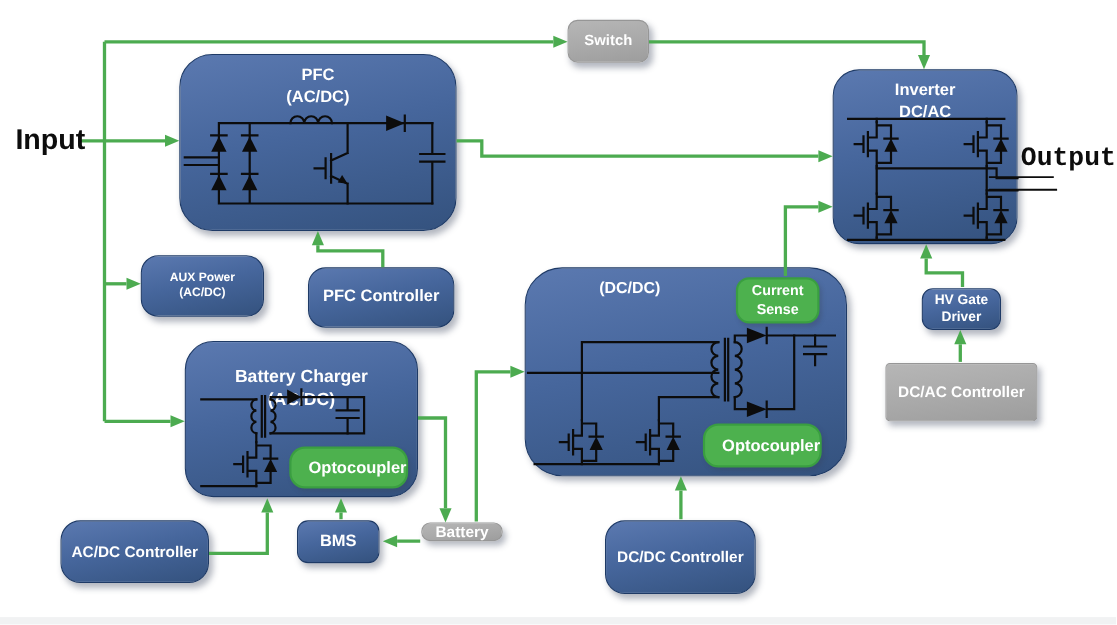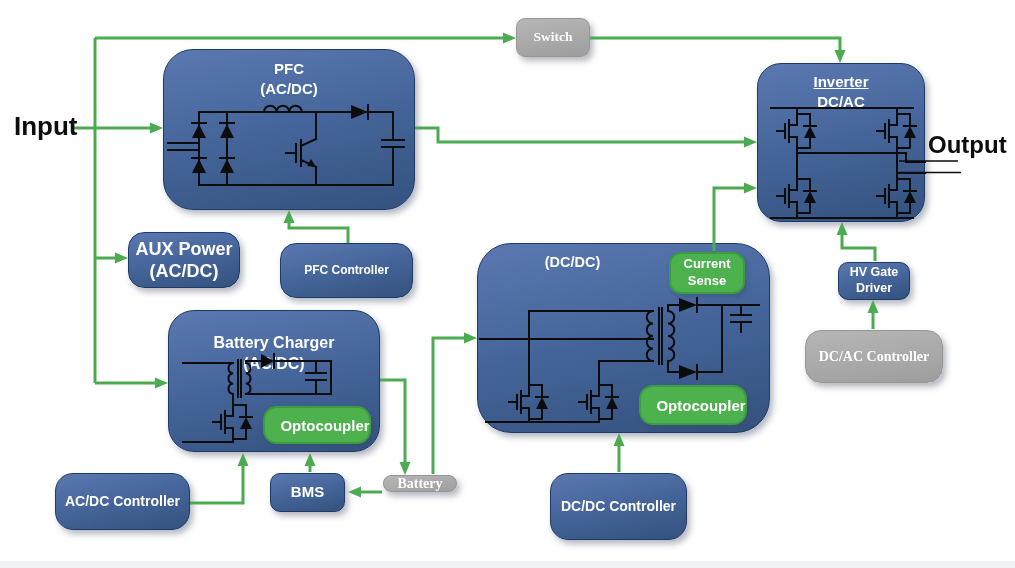--- a/index.html
+++ b/index.html
@@ -14,21 +14,21 @@
   .wires{position:absolute;left:0;top:0;z-index:3;pointer-events:none;}
   .wire{fill:none;stroke:var(--wire-green);stroke-width:3;}
   .arrow{fill:var(--wire-green);stroke:none;}
   .outline-black{fill:none;stroke:var(--circuit-black);stroke-width:1.7;}
   .ckt{fill:none;stroke:var(--circuit-black);stroke-width:2;stroke-linecap:square;}
   .cktf{fill:var(--circuit-black);stroke:none;}
   .blk{position:absolute;z-index:2;border:1.8px solid var(--block-border);
        background:linear-gradient(168deg,var(--block-blue-top) 0%,#46669c 45%,var(--block-blue-bottom) 100%);
        box-shadow:3px 4px 6px rgba(55,65,90,.38);color:#fff;font-weight:bold;box-sizing:border-box;}
   .gray{border:1.6px solid var(--gray-border);
-        background:linear-gradient(172deg,#b6b6b6 0%,var(--gray-fill) 55%,#9d9d9d 100%);font-family:Liberation Serif, serif;}
+        background:linear-gradient(172deg,#b6b6b6 0%,var(--gray-fill) 55%,#9d9d9d 100%);}
   .badge{position:absolute;z-index:4;background:var(--badge-green);border:2px solid var(--badge-green-border);
          color:#fff;font-weight:bold;display:flex;align-items:center;justify-content:center;text-align:center;
          box-shadow:2px 3px 4px rgba(55,65,90,.3);box-sizing:border-box;padding-left:16px;}
   .title{position:absolute;left:0;width:100%;text-align:center;line-height:1.32;}
   .center-lab{display:flex;align-items:center;justify-content:center;text-align:center;line-height:1.25;}
   .ckt-svg{position:absolute;left:0;top:0;}
   .big-label{position:absolute;z-index:5;color:var(--label-black);font-weight:bold;
              font-family:"Liberation Sans","DejaVu Sans",sans-serif;}
 </style>
 </head>
@@ -114,21 +114,21 @@
     <g>
       <path class="wire" d="M875,261 V248 H842 V235"></path>
         <polygon class="arrow" points="842,222 836.5,235 847.5,235"></polygon>
       </g>
     <g>
       <path class="outline-black" d="M899,161 H958 M899,172.5 H961"></path>
       </g>
   </svg>
 
   <div class="big-label" style="left:14px;top:111px;font-size:26px;">Input</div>
-  <div class="big-label" style="left:928px;top:131px;font-size:24px;">Output</div>
+  <div class="big-label" style="left:928px;top:131px;font-size:24px;font-family:Liberation Mono, monospace;">Output</div>
 
   <div class="blk" style="left:163px;top:49px;width:252px;height:161px;border-radius:30px;">
     <div class="title" style="top:9px;font-size:15px;">
       <span style="display:block">PFC</span>
       <span style="display:block">(AC/DC)</span>
     </div>
     <svg class="ckt-svg" width="252" height="161" viewBox="0 0 252 161">
       <path class="ckt" d="M35,62 H229 M35,135 H229 M35,62 V135 M63,62 V135 M4,93 H35 M4,100 H35"></path>
       <polygon class="cktf" points="28,88 42,88 35,74"></polygon>
         <path class="ckt" d="M28,73 H42"></path>
@@ -145,43 +145,43 @@
         <path class="ckt" d="M204,55 V69"></path>
       <path class="ckt" d="M229,62 V90 M218,90 H240 M218,97 H240 M229,97 V135"></path>
     </svg>
   </div>
 
   <div class="blk gray center-lab" style="left:516px;top:18px;width:74px;height:39px;border-radius:9px;font-size:13.5px;">
     <span>Switch</span>
   </div>
 
   <div class="blk" style="left:757px;top:63px;width:168px;height:159px;border-radius:24px;">
-    <div class="title" style="top:8px;font-size:15px;text-decoration:underline;">
+    <div class="title" style="top:8px;font-size:15px;">
       <span style="display:block">Inverter</span>
       <span style="display:block">DC/AC</span>
     </div>
     <svg class="ckt-svg" width="168" height="159" viewBox="0 0 168 159">
       <path class="ckt" d="M13,44 H155 M13,154 H155"></path>
       <path class="ckt" d="M39,44 V47 M39,87 V112 M39,152 V154 M139,44 V47 M139,87 V112 M139,152 V154"></path>
       <path class="ckt" d="M39,89 H148 V98 H168 M139,109 H168"></path>
       <use href="#fet" xlink:href="#fet" transform="translate(19,47)"></use>
       <use href="#fet" xlink:href="#fet" transform="translate(19,112)"></use>
       <use href="#fet" xlink:href="#fet" transform="translate(119,47)"></use>
       <use href="#fet" xlink:href="#fet" transform="translate(119,112)"></use>
     </svg>
   </div>
 
-  <div class="blk center-lab" style="left:128px;top:232px;width:112px;height:56px;border-radius:16px;font-size:18px;">
+  <div class="blk center-lab" style="left:128px;top:232px;width:112px;height:56px;border-radius:16px;font-size:11px;">
     <span>
       <span style="display:block">AUX Power</span>
       <span style="display:block">(AC/DC)</span>
     </span>
   </div>
 
-  <div class="blk center-lab" style="left:280px;top:243px;width:133px;height:55px;border-radius:16px;font-size:12px;">
+  <div class="blk center-lab" style="left:280px;top:243px;width:133px;height:55px;border-radius:16px;font-size:15px;">
     <span>PFC Controller</span>
   </div>
 
   <div class="blk" style="left:168px;top:310px;width:212px;height:142px;border-radius:26px;">
     <div class="title" style="top:6px;font-size:16px;margin-top:15px;">
       <span style="display:block">Battery Charger</span>
       <span style="display:block">(AC/DC)</span>
     </div>
     <svg class="ckt-svg" width="212" height="142" viewBox="0 0 212 142">
       <path class="ckt" d="M14,52 H64"></path>
@@ -226,21 +226,21 @@
     </div>
   </div>
 
   <div class="blk center-lab" style="left:838px;top:262px;width:72px;height:38px;border-radius:10px;font-size:12.5px;">
     <span>
       <span style="display:block">HV Gate</span>
       <span style="display:block">Driver</span>
     </span>
   </div>
 
-  <div class="blk gray center-lab" style="left:805px;top:330px;width:138px;height:53px;border-radius:16px;font-size:14px;">
+  <div class="blk gray center-lab" style="left:805px;top:330px;width:138px;height:53px;border-radius:4px;font-size:14px;">
     <span>DC/AC Controller</span>
   </div>
 
   <div class="blk center-lab" style="left:55px;top:473px;width:135px;height:57px;border-radius:18px;font-size:14px;">
     <span>AC/DC Controller</span>
   </div>
 
   <div class="blk center-lab" style="left:270px;top:473px;width:75px;height:39px;border-radius:10px;font-size:15px;">
     <span>BMS</span>
   </div>

